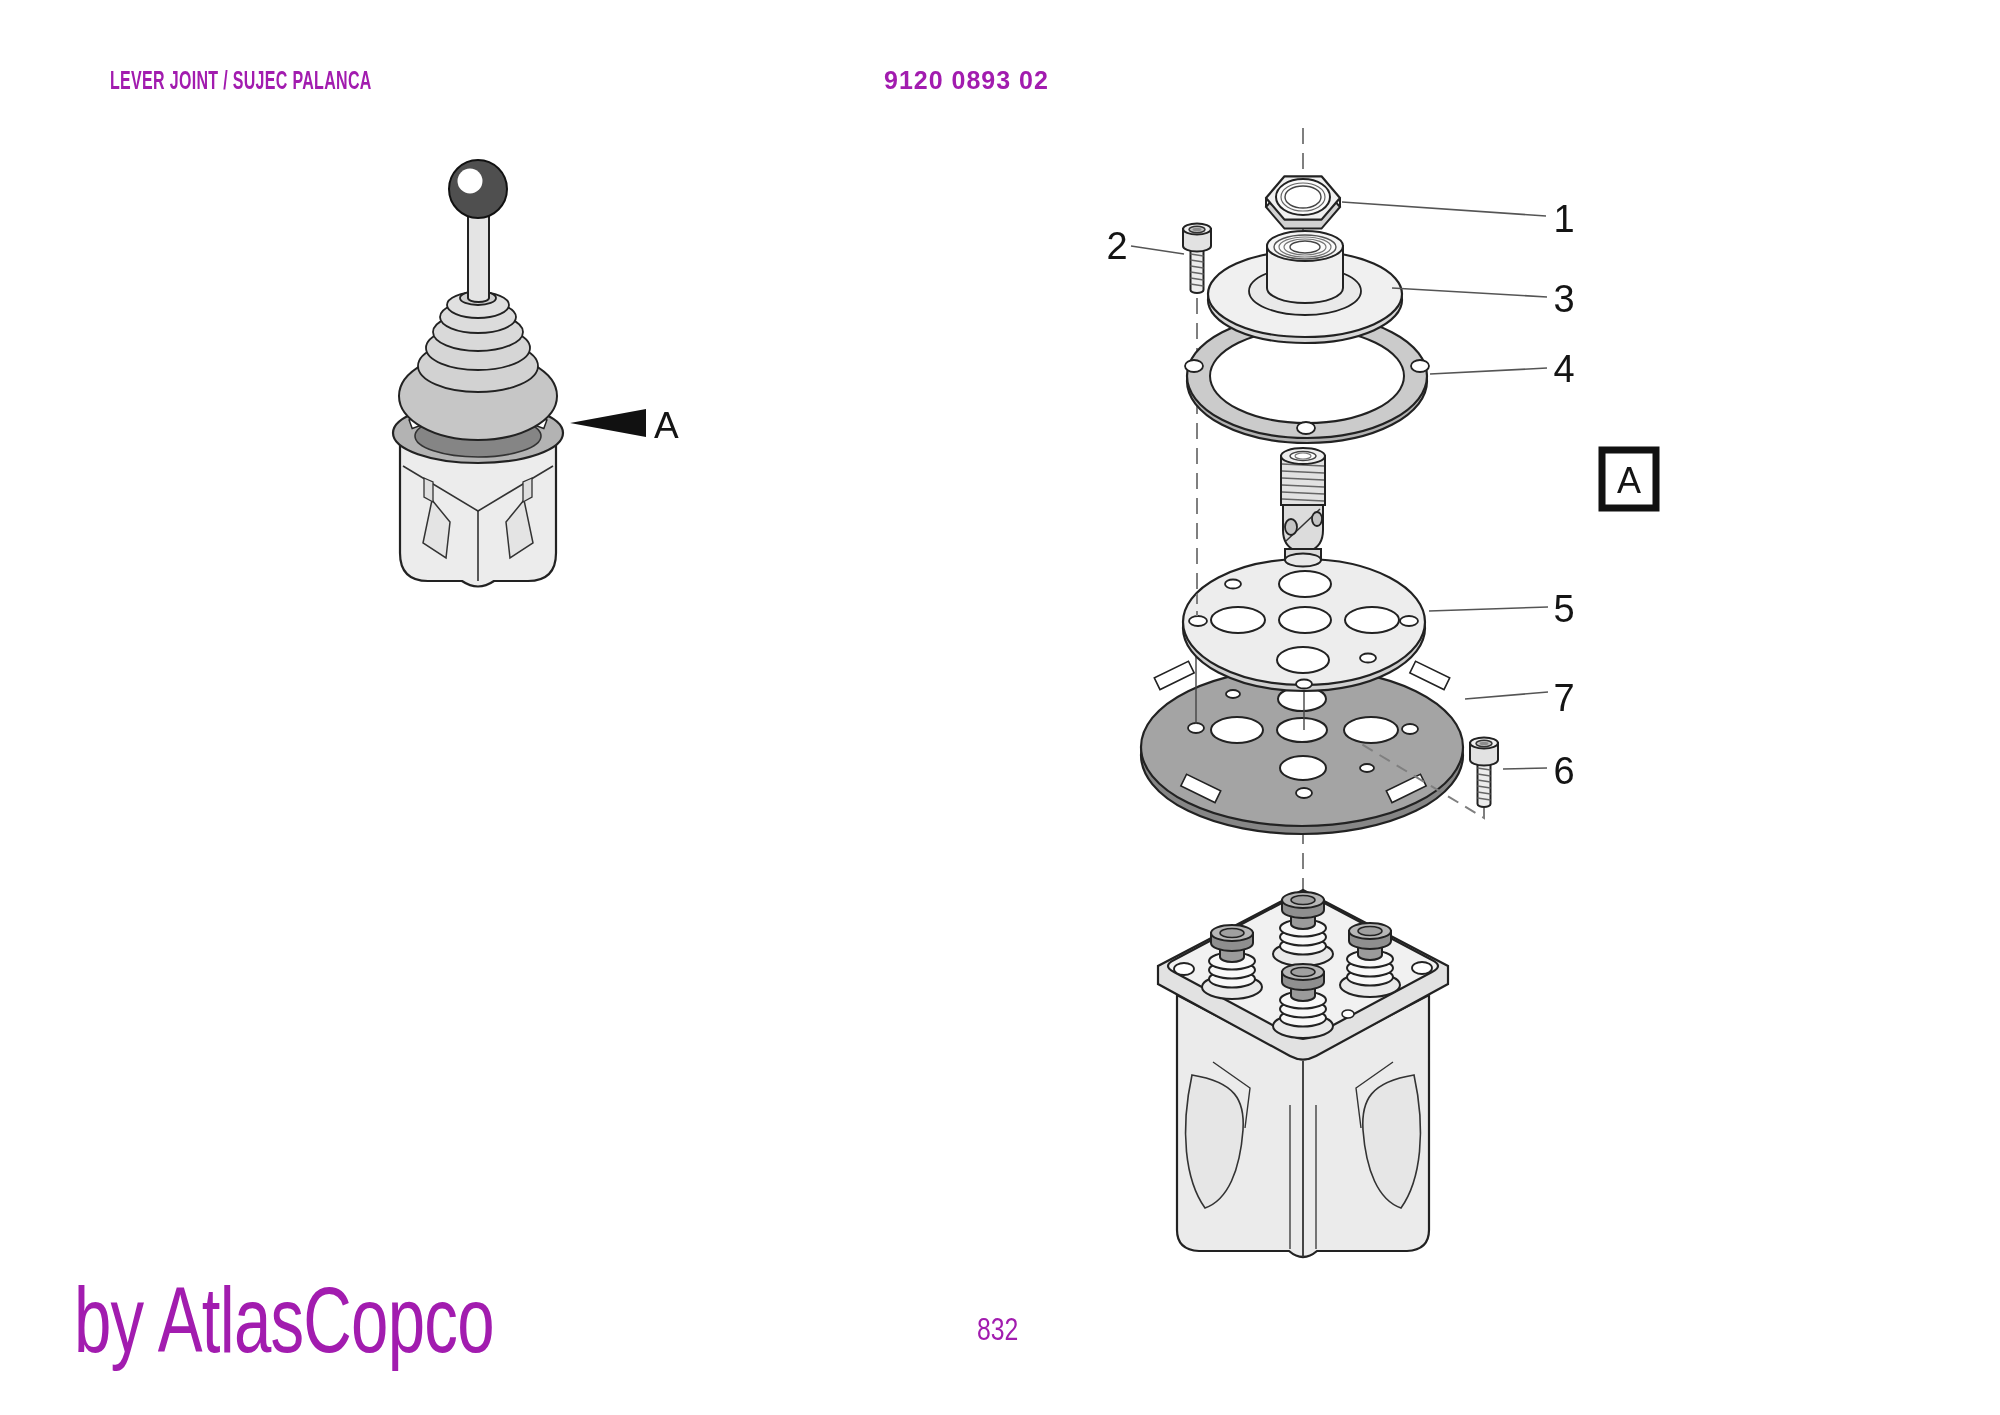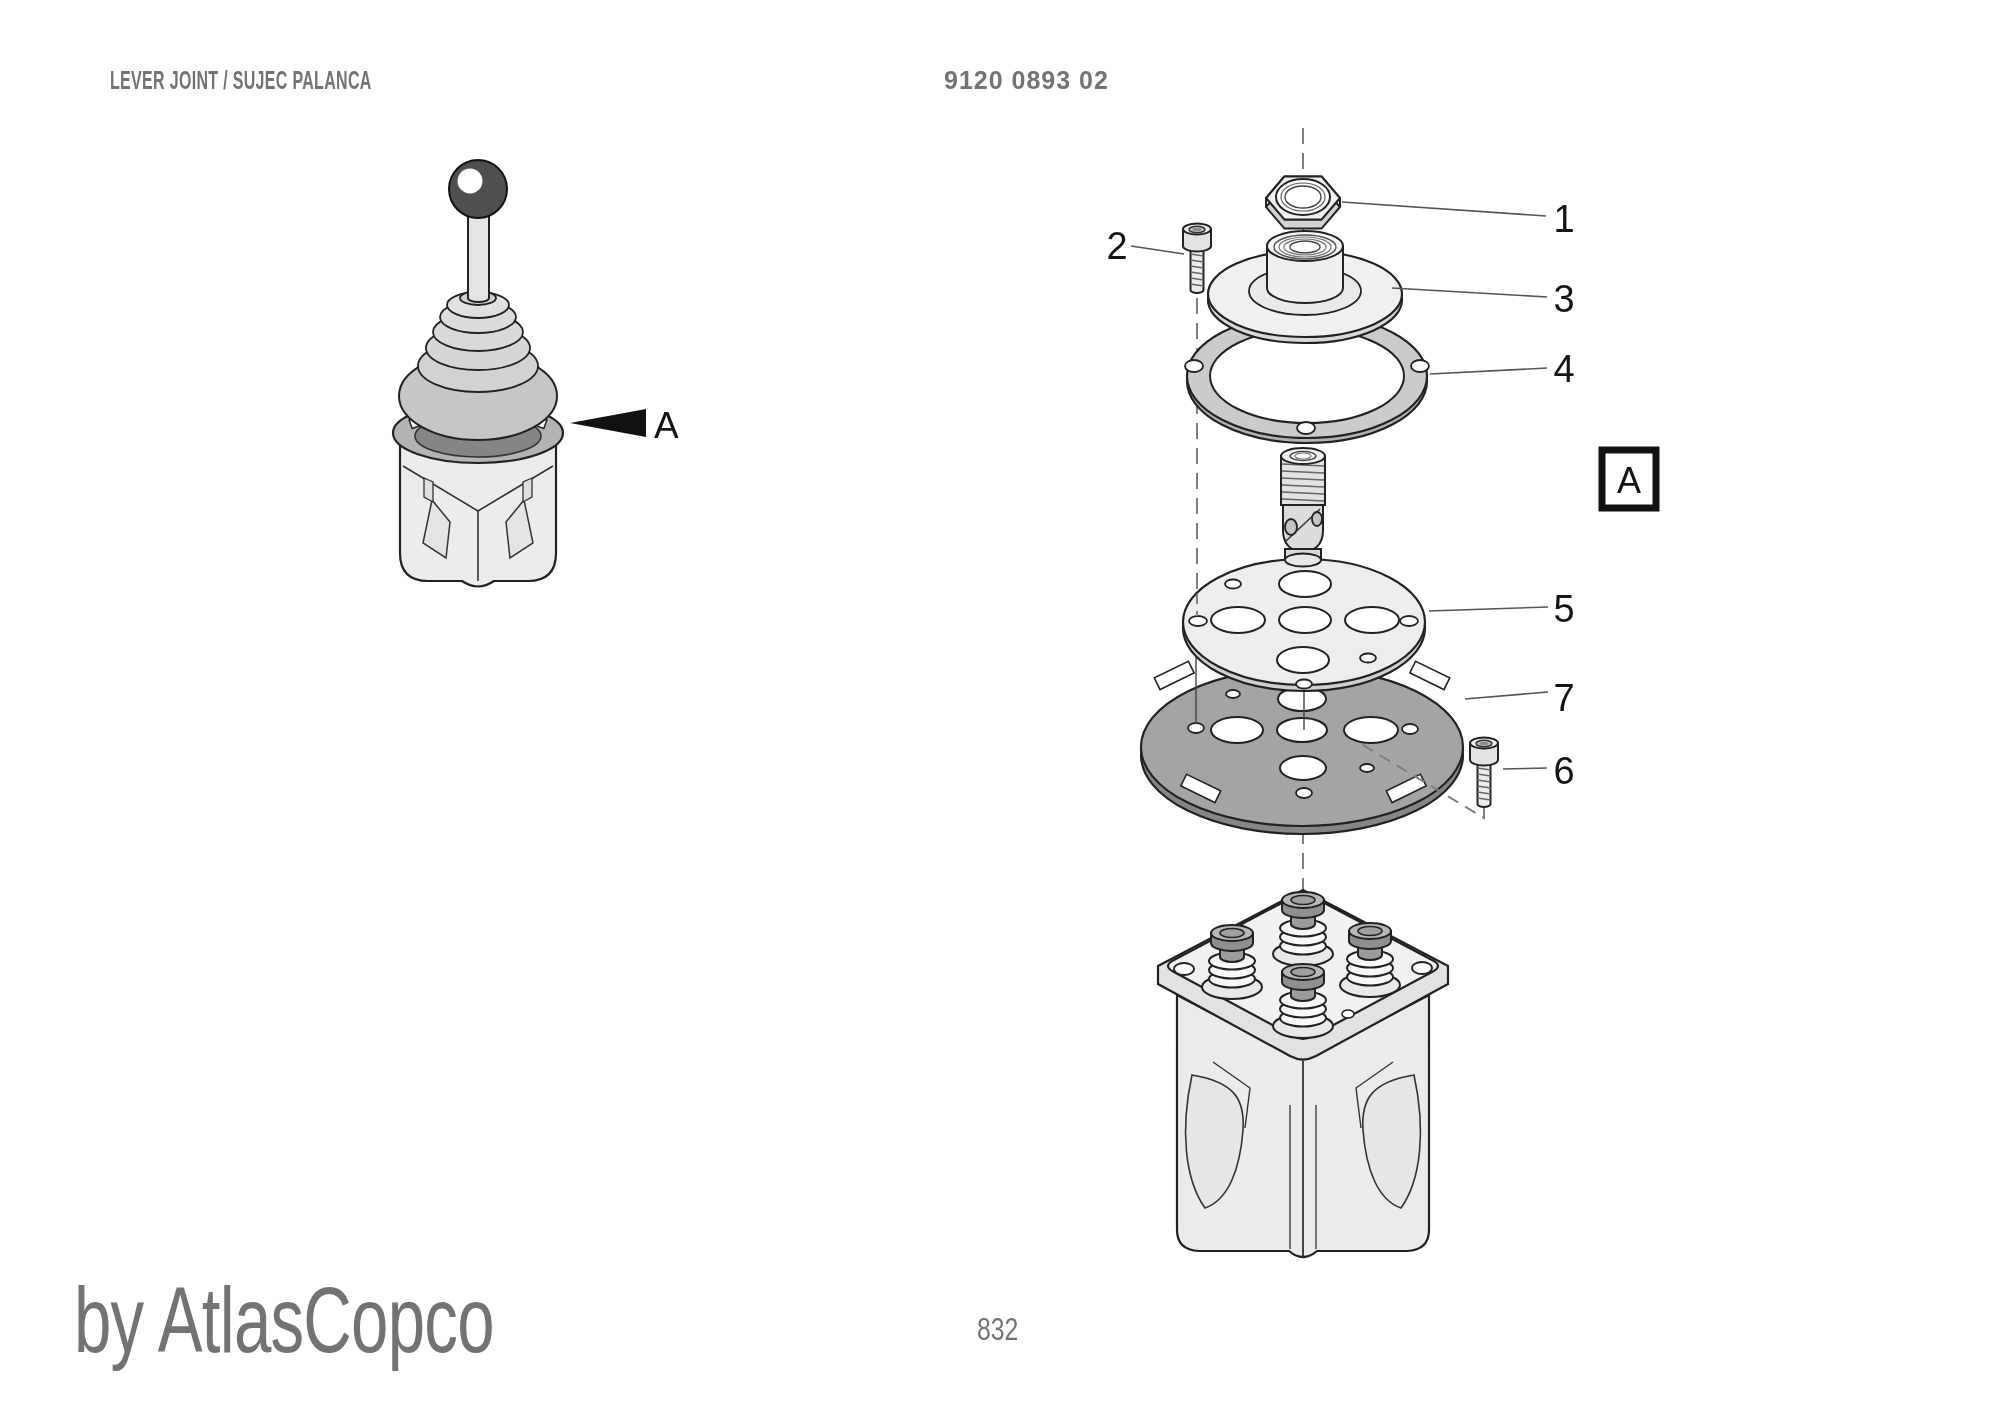--- a/index.html
+++ b/index.html
@@ -1,20 +1,20 @@
 <!DOCTYPE html>
 <html><head>
 <meta charset="utf-8">
 <style>
   html,body{margin:0;padding:0;background:#fff;}
   .page{position:relative;width:2000px;height:1415px;background:#ffffff;overflow:hidden;
-        font-family:"Liberation Sans", sans-serif;color:#737373;}
+        font-family:"Liberation Sans", sans-serif;color:#a21caf;}
   .hdr{position:absolute;top:66px;font-size:25px;font-weight:bold;white-space:nowrap;}
   .hdr.title{left:110px;transform:scaleX(0.64);transform-origin:0 50%;letter-spacing:0.5px;}
-  .hdr.partno{left:944px;letter-spacing:1px;}
+  .hdr.partno{left:884px;letter-spacing:1px;}
   .brand{position:absolute;left:74px;top:1268px;font-size:92px;white-space:nowrap;
          transform:scaleX(0.73);transform-origin:0 0;letter-spacing:-1px;}
   .pageno{position:absolute;left:977px;top:1312px;font-size:31px;transform:scaleX(0.8);transform-origin:0 0;}
   svg{position:absolute;left:0;top:0;}
   svg text{font-family:"Liberation Sans", sans-serif;fill:#141414;}
   .callout-num{font-size:38px;}
   .marker-a{font-size:37px;}
   .boxed-a{font-size:36px;}
 </style>
 </head>

